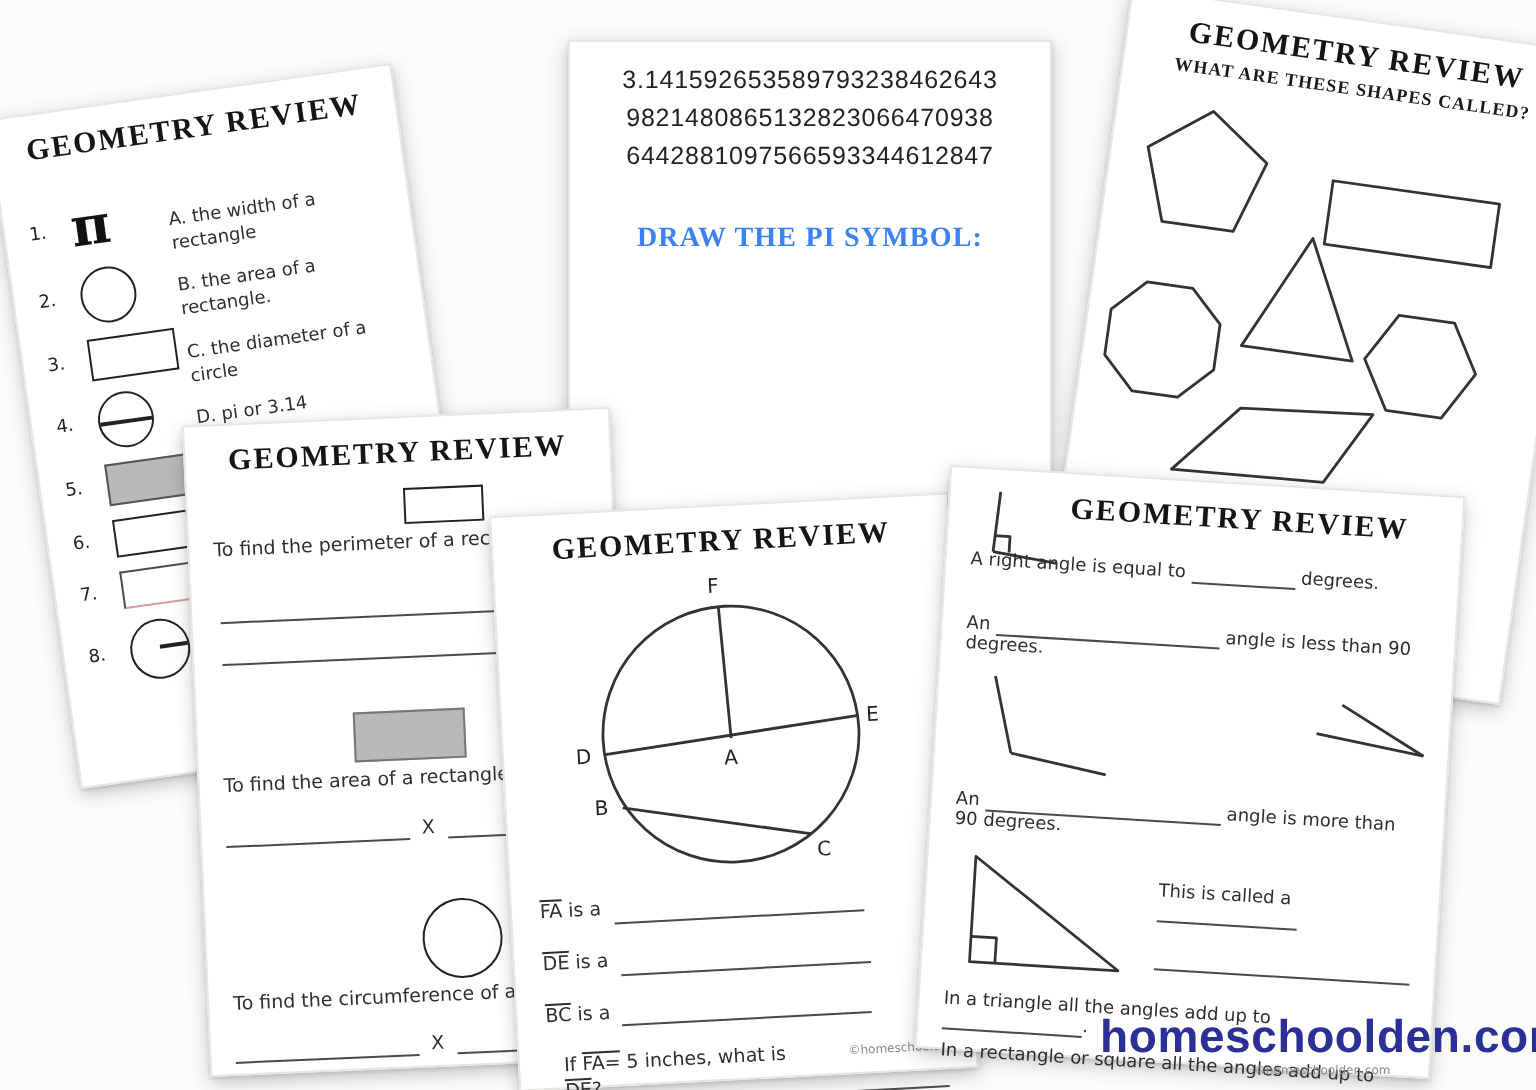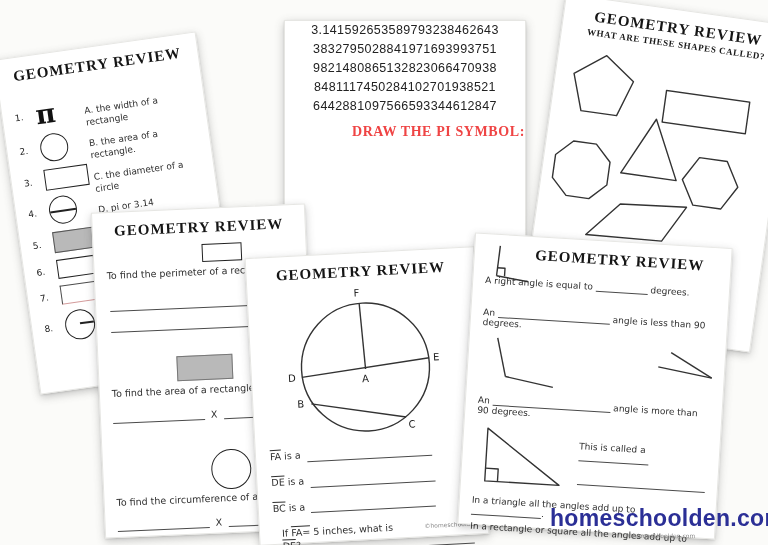--- a/index.html
+++ b/index.html
@@ -35,22 +35,22 @@
   .sh-line-d { position:absolute; left:0; top:50%; width:100%; height:1.6px; background:#222; }
   .sh-line-r { position:absolute; left:50%; top:44%; width:50%; height:1.6px; background:#222; }
   .sh-rect { width:44px; height:21px; border:1.6px solid #222; background:#fff; }
   .sh-rect.filled { background:#b9b9b9; border-color:#555; }
   .sh-rect.redge { border-color:#4c4c4c; border-bottom-color:#d49c9c; }
   #sheet-matching .options { position:absolute; left:82px; top:56px; width:116px; display:flex; flex-direction:column; gap:9px; }
   #sheet-matching .options .hand { font-size:9px; }
 
   
   #sheet-pi { left:284px; top:20px; width:242px; height:292px; }
-  #sheet-pi .digits { text-align:center; font-size:12.5px; color:#222; line-height:1.52; letter-spacing:.4px; font-family:"Liberation Sans", sans-serif; }
-  #sheet-pi .prompt { font-family:"Liberation Serif", serif; font-weight:bold; font-size:14px; letter-spacing:.6px; text-align:right; margin-top:8px; color:#ef4444; }
+  #sheet-pi .digits { padding-top:10px; text-align:center; font-size:12.5px; color:#222; line-height:1.52; letter-spacing:.4px; font-family:"Liberation Sans", sans-serif; }
+  #sheet-pi .prompt { font-family:"Liberation Serif", serif; font-weight:bold; font-size:14px; letter-spacing:.6px; text-align:center; margin-top:24px; color:#3b82f6; }
 
   
   #sheet-shapes { left:542px; top:8px; width:232px; height:330px; transform:rotate(8deg); }
   #sheet-shapes .sub { font-family:"Liberation Serif", serif; font-weight:bold; font-size:9px; letter-spacing:.6px; text-align:center; margin-top:2px; color:#1a1a1a; }
 
   
   #sheet-formulas { left:98px; top:208px; width:214px; height:326px; transform:rotate(-2.5deg); }
   #sheet-formulas .inner { padding:0 12px; }
   .f-rect-sm { width:40px; height:18px; border:1.4px solid #222; margin:8px auto 4px auto; }
   .f-rect-gray { width:56px; height:25px; border:1px solid #777; background:#b9b9b9; margin:26px auto 4px auto; }
@@ -136,23 +136,21 @@
       <div class="hand">B. the area of a rectangle.</div>
       <div class="hand">C. the diameter of a circle</div>
       <div class="hand">D. pi or 3.14</div>
       <div class="hand">E. the circumference</div>
     </div>
   </div>
 
   <div class="sheet" id="sheet-pi">
     <div class="digits">
       <div>3.141592653589793238462643</div>
-      <div>3832795028841971693993751</div>
       <div>9821480865132823066470938</div>
-      <div>8481117450284102701938521</div>
       <div>6442881097566593344612847</div>
     </div>
     <div class="prompt">DRAW THE PI SYMBOL:</div>
   </div>
 
   <div class="sheet" id="sheet-shapes">
     <div class="ws-title">GEOMETRY REVIEW</div>
     <div class="sub">WHAT ARE THESE SHAPES CALLED?</div>
     <svg width="230" height="280" viewBox="0 0 230 280">
       <polygon class="shape-stroke" points="48,16 78,38 66,74 30,74 18,38"></polygon>

